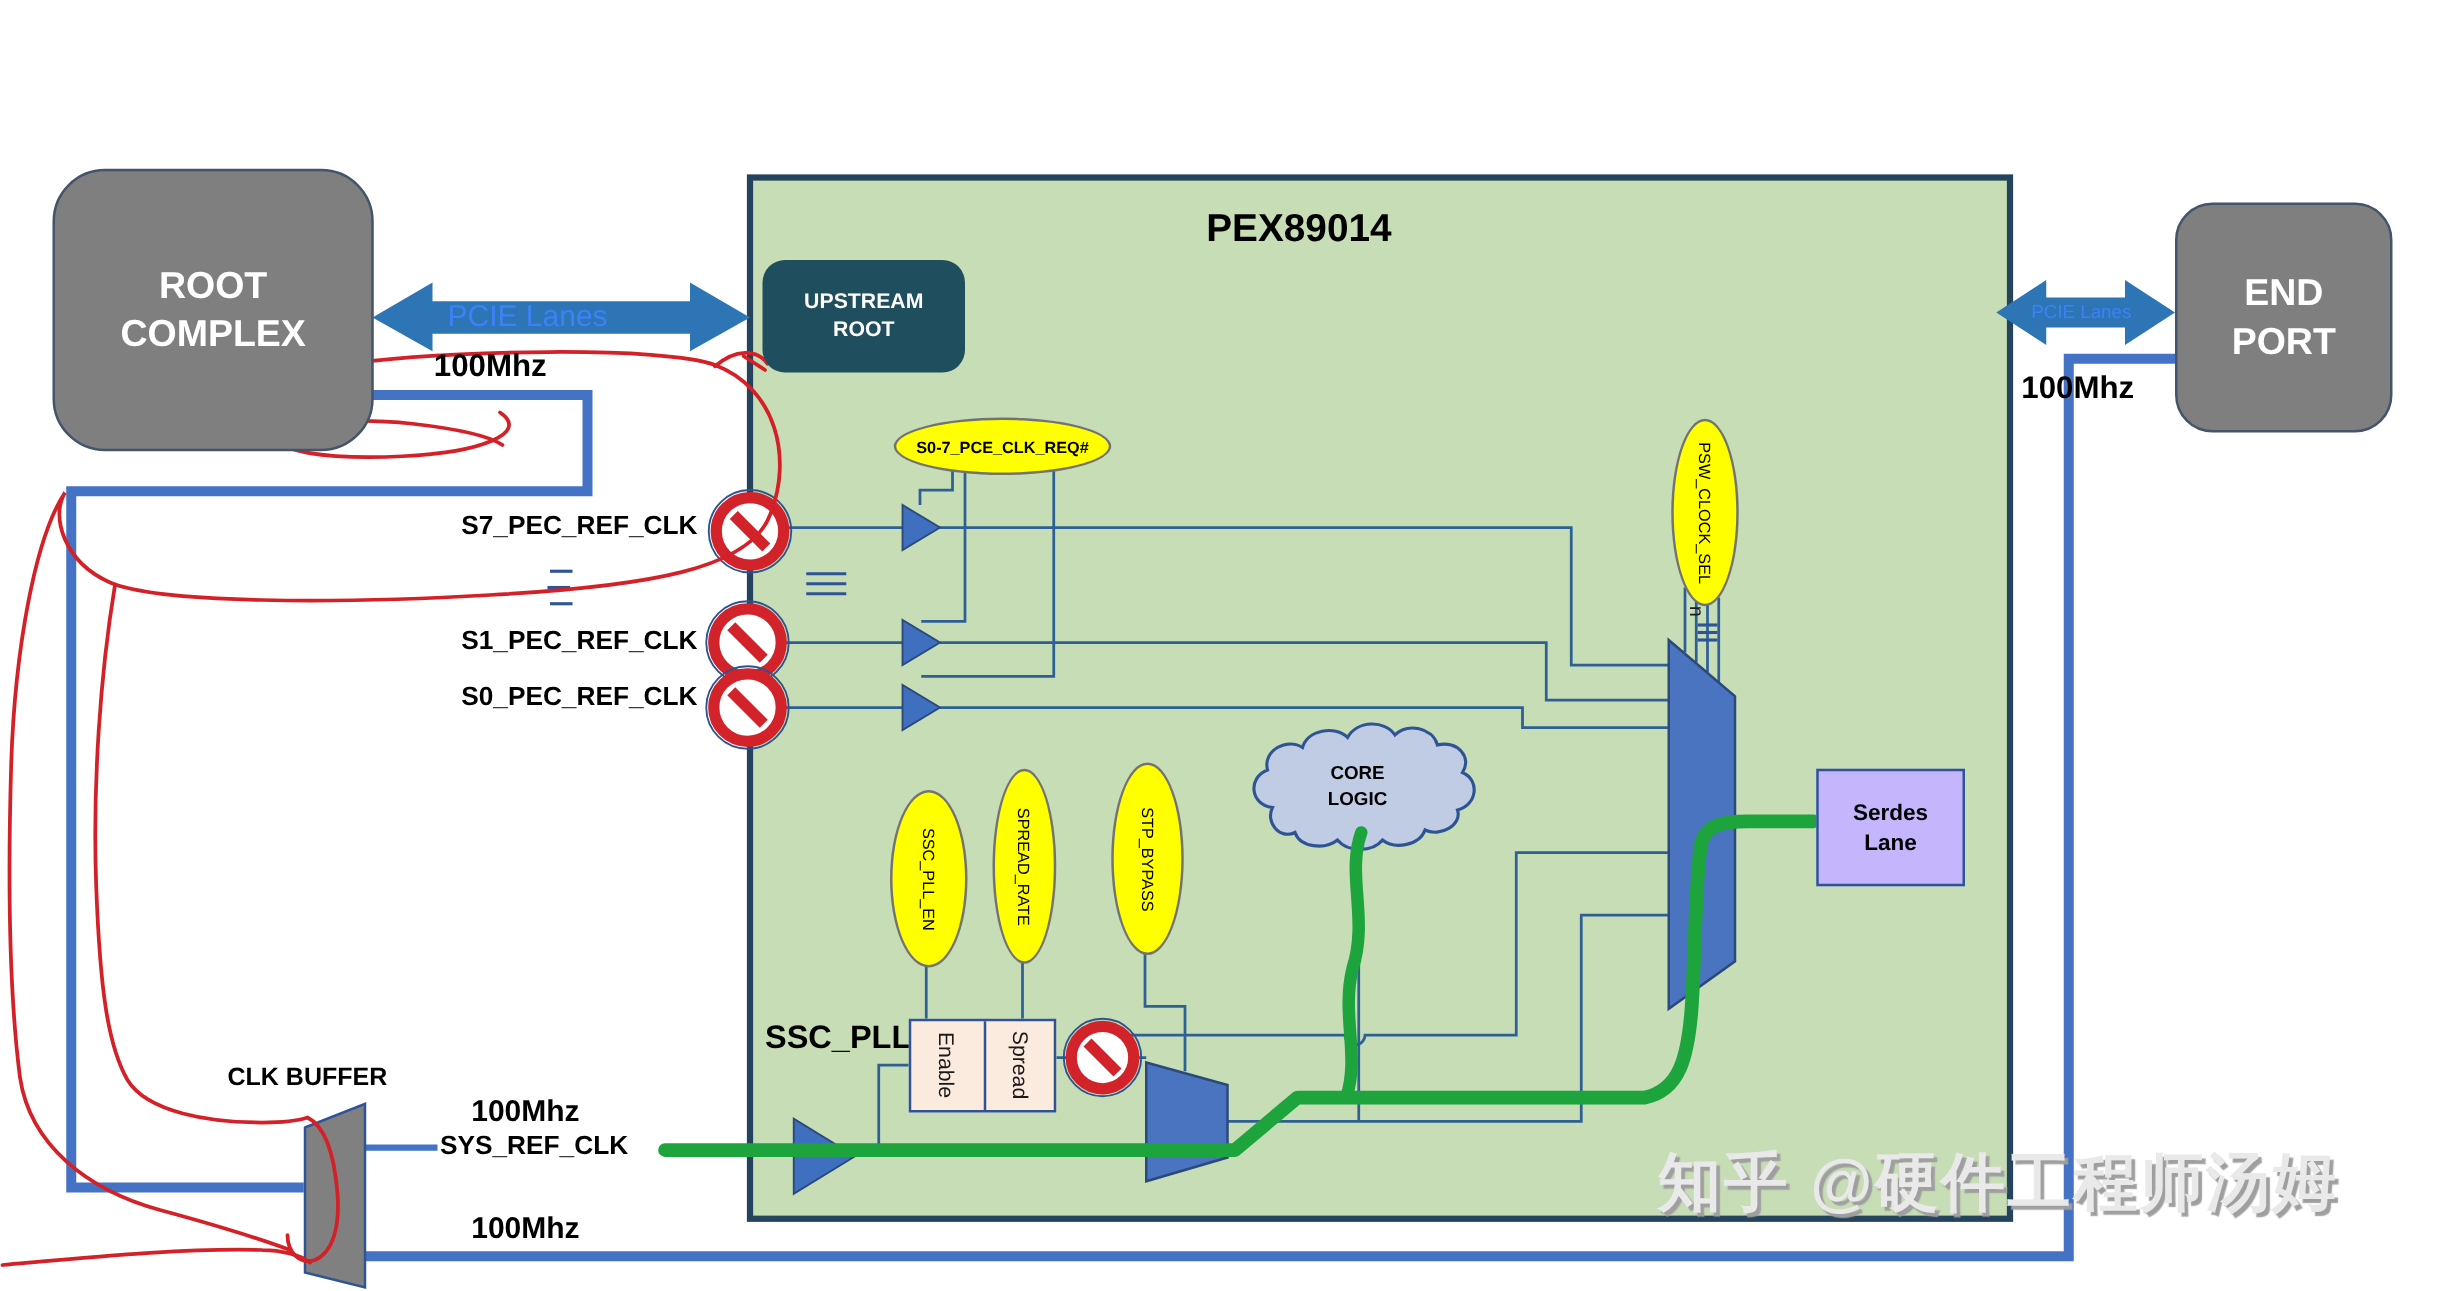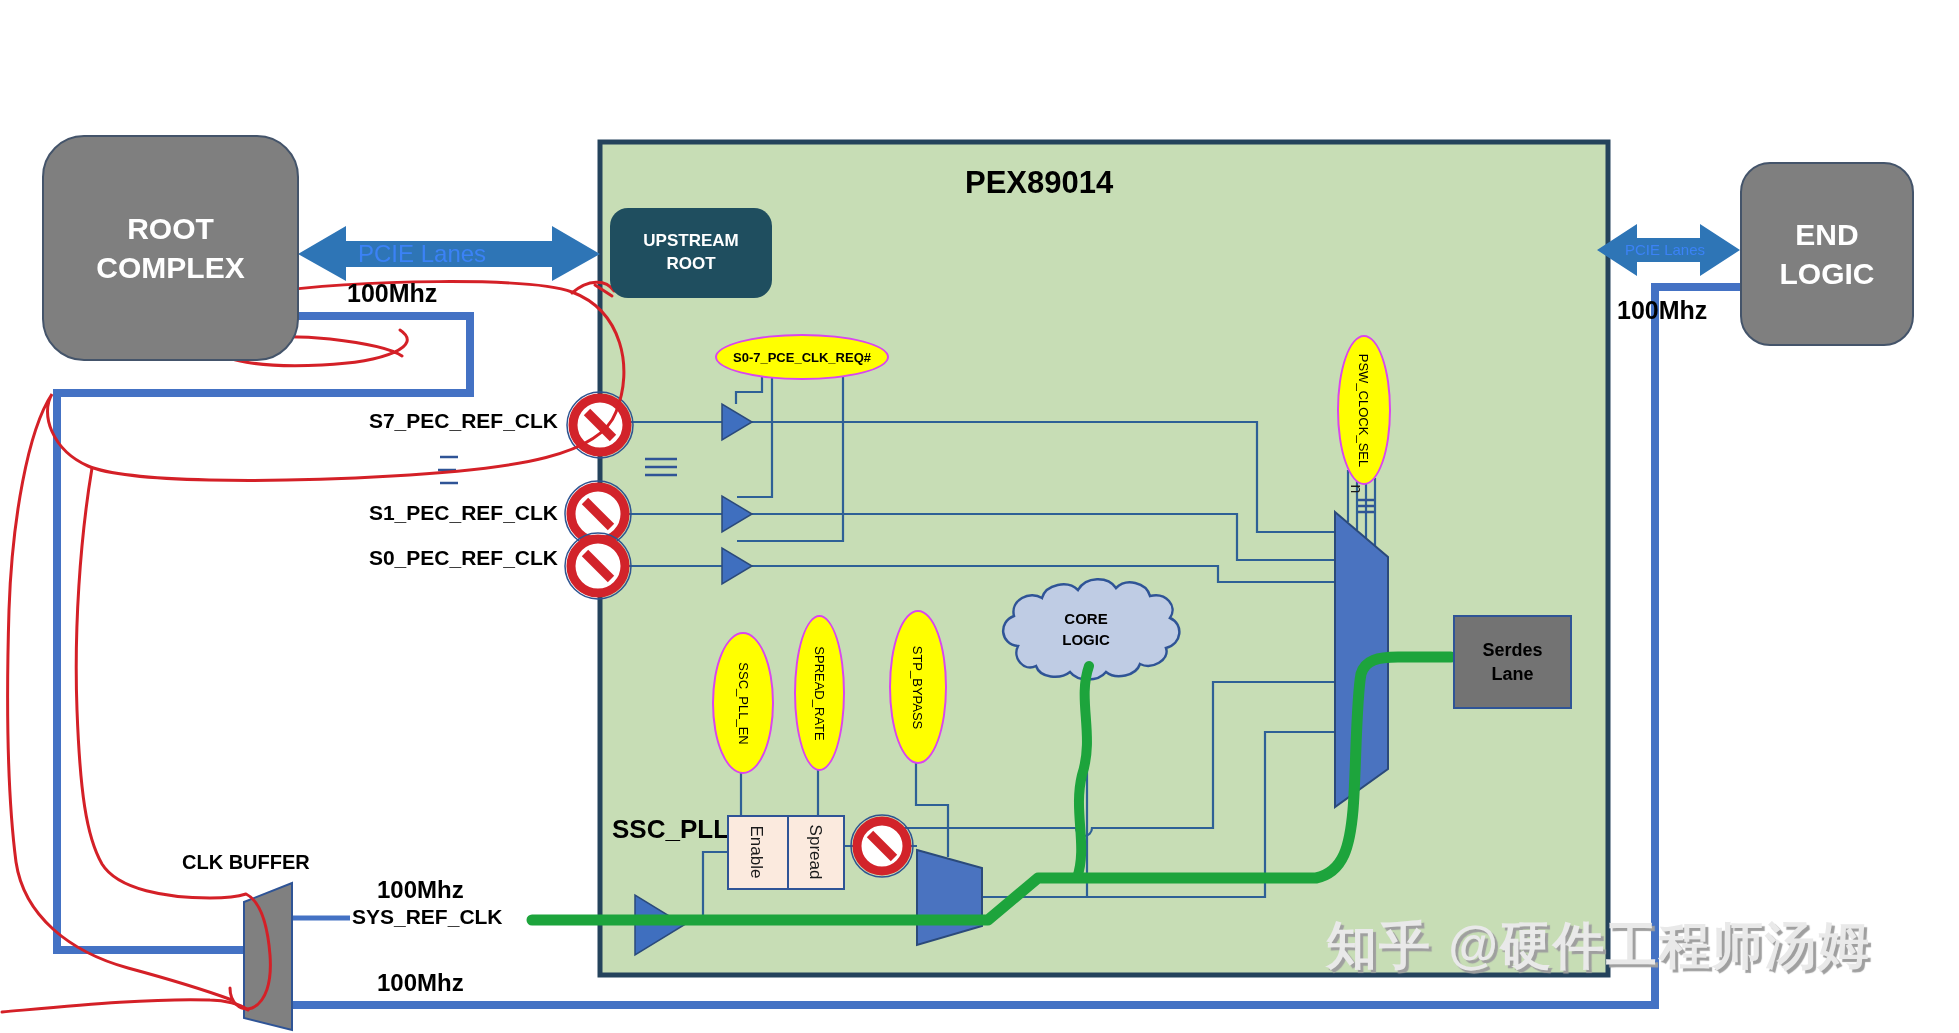--- a/index.html
+++ b/index.html
@@ -5,21 +5,21 @@
   html,body{margin:0;padding:0;background:#ffffff;}
   body{font-family:"Liberation Sans","DejaVu Sans",sans-serif;}
   #canvas{position:relative;width:1959px;height:1033px;background:#ffffff;overflow:hidden;}
   #wires{position:absolute;left:0;top:0;z-index:1;}
   .lbl{position:absolute;z-index:3;color:#000;}
   .node{position:absolute;z-index:2;background:#7f7f7f;border:2px solid #44546a;
         color:#fff;font-weight:bold;display:flex;align-items:center;justify-content:center;
         text-align:center;}
   .port{position:absolute;z-index:3;background:#1f4e5f;color:#fff;font-weight:bold;
         display:flex;align-items:center;justify-content:center;text-align:center;}
-  .tag{position:absolute;z-index:3;background:#ffff00;border:2px solid #d946ef;border-radius:50%;
+  .tag{position:absolute;z-index:3;background:#ffff00;border:2px solid #737373;border-radius:50%;
        display:flex;align-items:center;justify-content:center;color:#000;}
   .tag .rot{transform:rotate(90deg);white-space:nowrap;}
   .arrowtxt{position:absolute;z-index:3;color:#3b82f6;font-weight:normal;text-align:left;}
   .siglbl{position:absolute;z-index:3;width:228px;text-align:right;font-weight:600;
           font-size:21px;color:#000;}
   .freq{position:absolute;z-index:3;font-weight:bold;color:#000;}
   #watermark{position:absolute;z-index:9;color:#e9e9e9;font-size:51px;font-weight:bold;
              letter-spacing:2px;text-shadow:3px 3px 1px #9f9f9f;white-space:nowrap;}
   .rotcell{position:absolute;z-index:4;transform:translate(-50%,-50%) rotate(90deg);
            white-space:nowrap;color:#1a1a1a;}
@@ -161,21 +161,21 @@
   </svg>
 
 
   <div class="lbl" style="left:965px;top:165px;font-size:31px;font-weight:bold;">PEX89014</div>
 
   <div class="node" style="left:42px;top:135px;width:253px;height:222px;border-radius:42px;font-size:30px;line-height:1.3;">
     <span style="width:180px;">ROOT COMPLEX</span>
   </div>
 
   <div class="node" style="left:1740px;top:162px;width:170px;height:180px;border-radius:30px;font-size:30px;line-height:1.3;">
-    <span style="width:120px;">END LOGIC</span>
+    <span style="width:120px;">END PORT</span>
   </div>
 
   <div class="port" style="left:610px;top:208px;width:162px;height:90px;border-radius:18px;font-size:17px;line-height:1.35;">
     <span style="width:110px;">UPSTREAM ROOT</span>
   </div>
 
 
   <div class="arrowtxt" style="left:358px;top:240px;width:180px;font-size:24px;">PCIE Lanes</div>
   <div class="arrowtxt" style="left:1625px;top:241px;width:88px;font-size:15px;">PCIE Lanes</div>
 
@@ -204,21 +204,21 @@
   </div>
   <div class="tag" style="left:794px;top:615px;width:47px;height:152px;font-size:13px;">
     <span class="rot">SPREAD_RATE</span>
   </div>
   <div class="tag" style="left:889px;top:610px;width:54px;height:150px;font-size:13px;">
     <span class="rot">STP_BYPASS</span>
   </div>
 
   <div class="lbl" style="left:1040px;top:608px;width:92px;text-align:center;font-size:15px;font-weight:bold;line-height:1.4;">CORE LOGIC</div>
 
-  <div style="position:absolute;z-index:3;left:1453px;top:615px;width:115px;height:90px;background:#737373;
+  <div style="position:absolute;z-index:3;left:1453px;top:615px;width:115px;height:90px;background:#c4b5fd;
               border:2.5px solid #2f5496;display:flex;align-items:center;justify-content:center;text-align:center;
               font-size:18px;font-weight:bold;color:#000;line-height:1.35;">
     <span style="width:70px;">Serdes Lane</span>
   </div>
 
   <div style="position:absolute;z-index:3;left:727px;top:815px;width:118px;height:75px;background:#fbeade;
               border:2px solid #2f5496;box-sizing:border-box;">
     <div style="position:absolute;left:58px;top:0;width:2px;height:100%;background:#2f5496;"></div>
   </div>
   <div class="rotcell" style="left:756px;top:852px;font-size:17px;">Enable</div>

